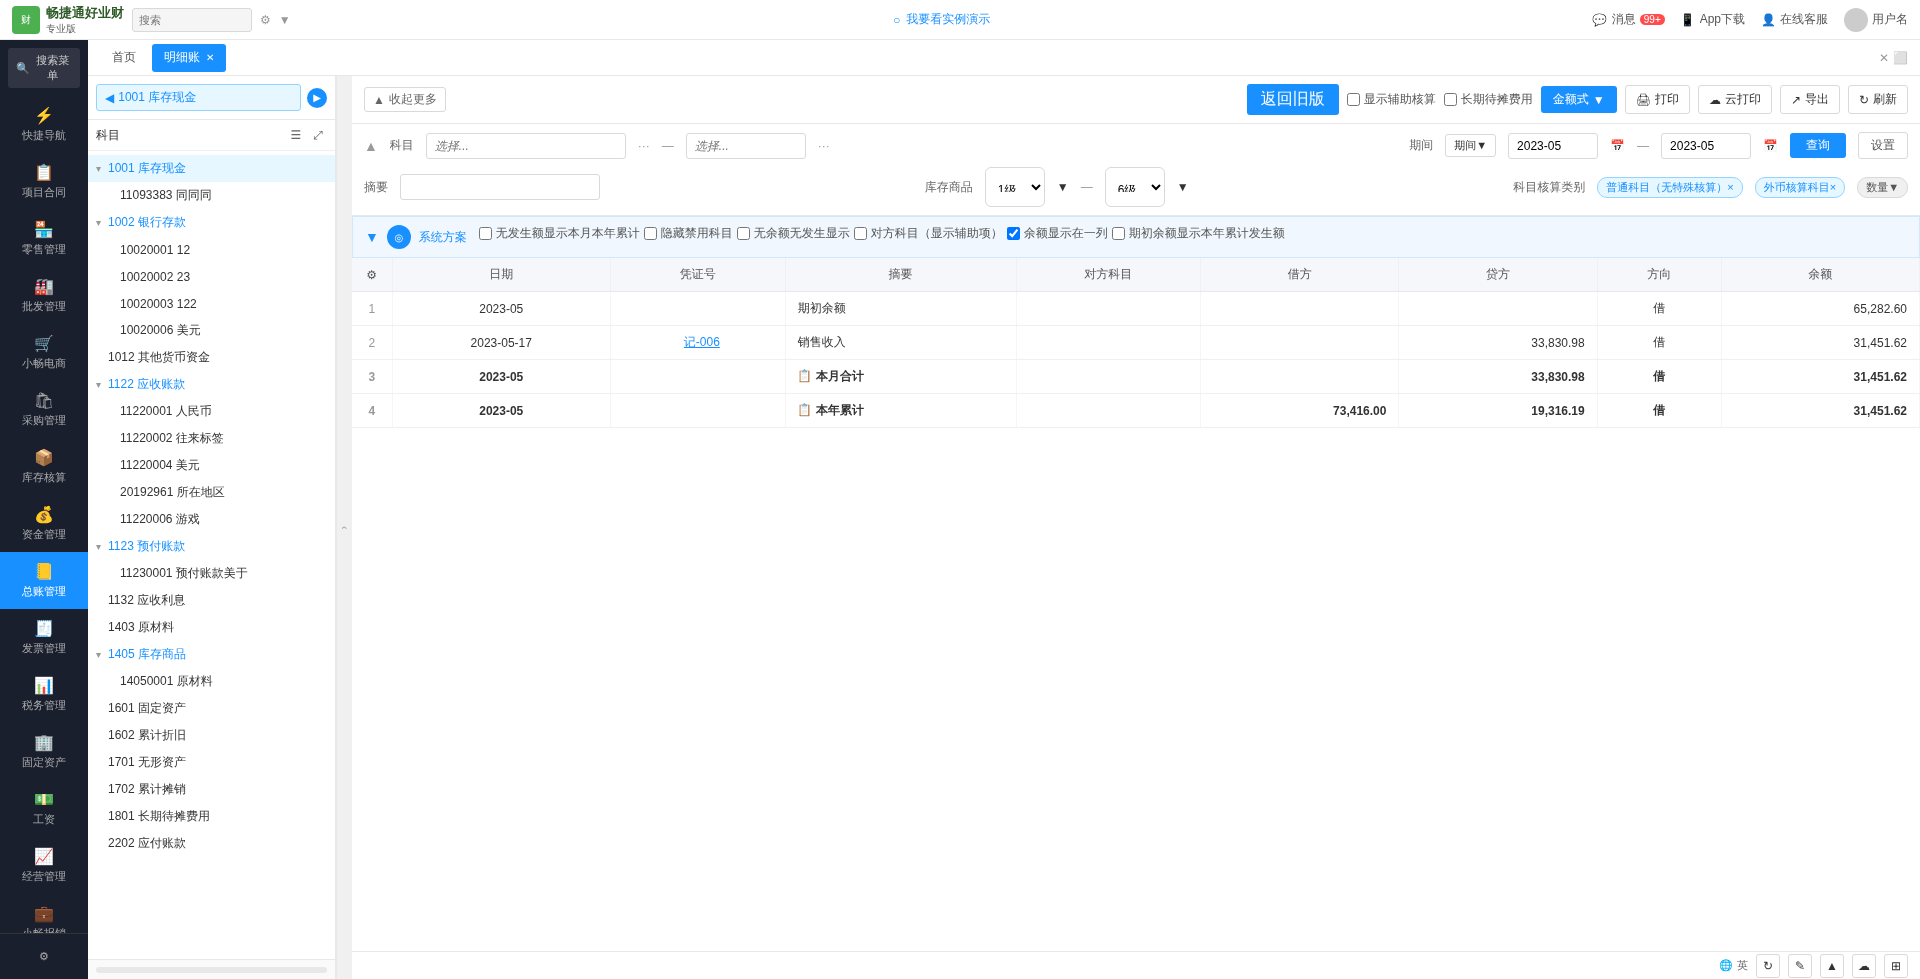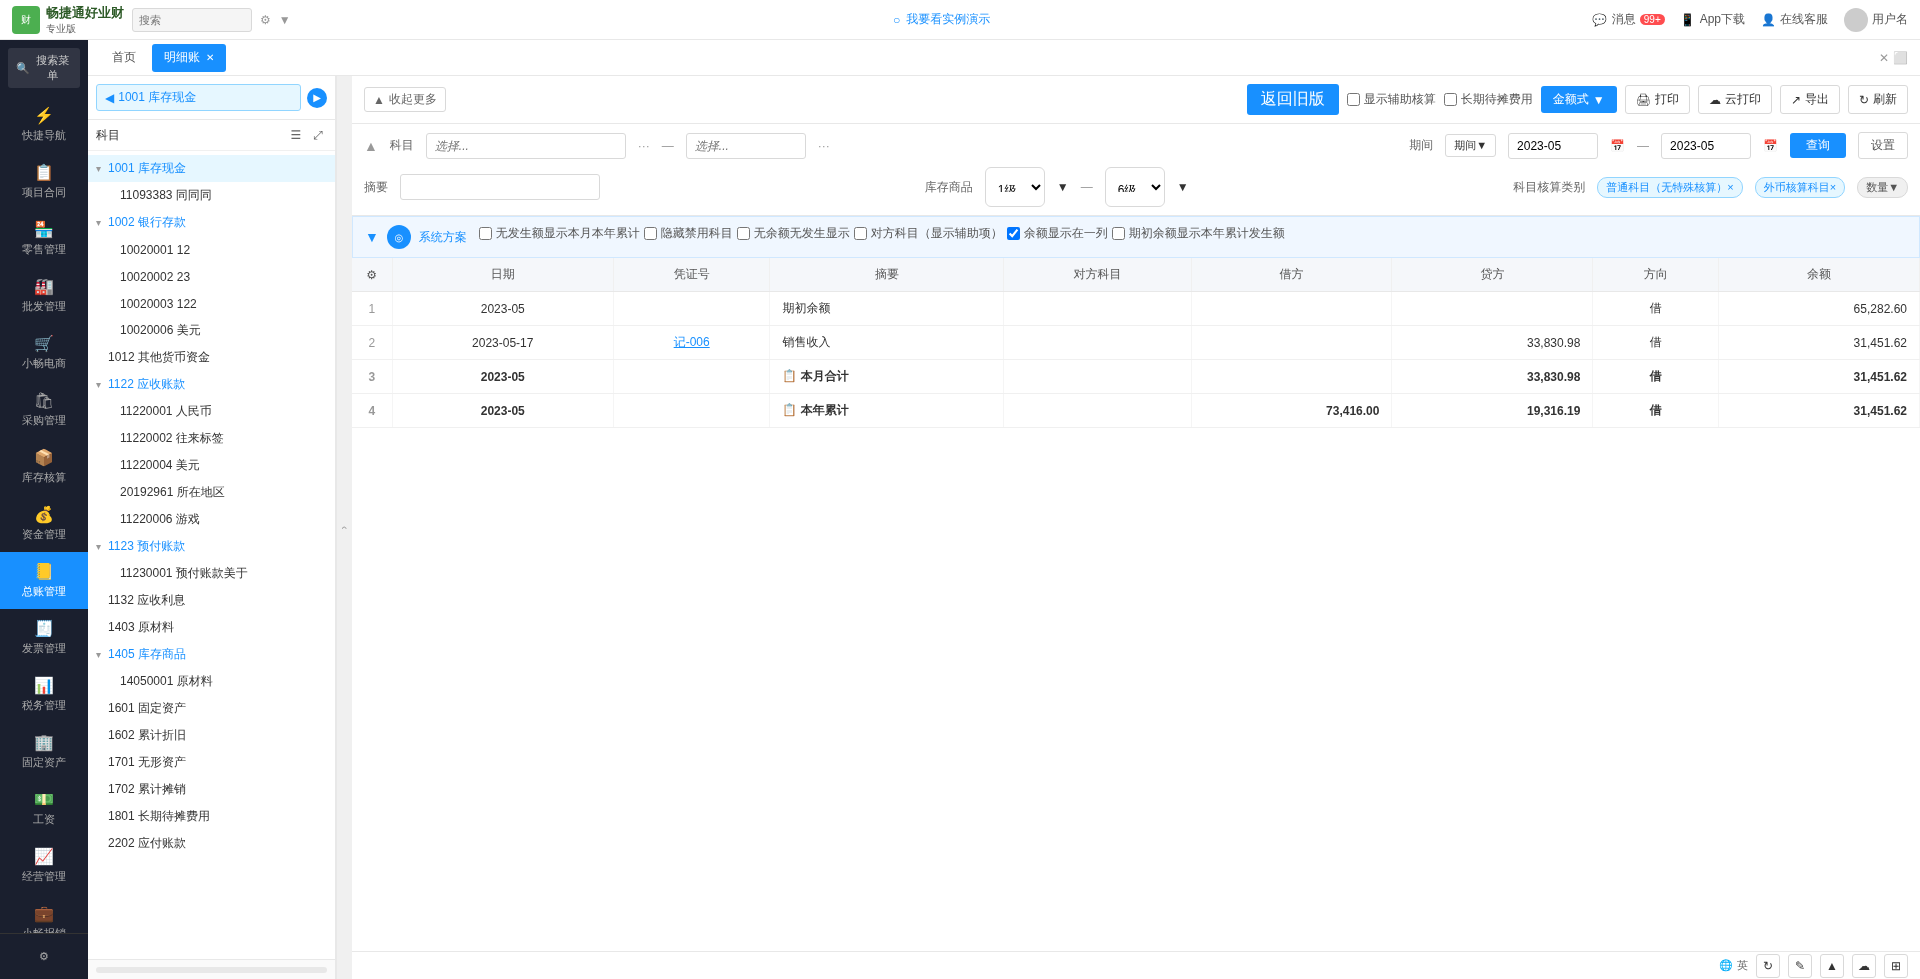--- a/index.html
+++ b/index.html
@@ -96,21 +96,21 @@
     
     
     .table-area { flex: 1; overflow: auto; background: #fff; }
     table { width: 100%; border-collapse: collapse; }
     thead tr { background: #f5f7fa; }
     th { padding: 8px 12px; text-align: center; font-weight: 500; color: #555; border-bottom: 1px solid #e8e8e8; border-right: 1px solid #f0f0f0; font-size: 12px; }
     td { padding: 8px 12px; border-bottom: 1px solid #f0f0f0; border-right: 1px solid #f5f5f5; font-size: 12px; text-align: center; }
     .row-bold td { font-weight: bold; }
     .td-left { text-align: left; }
     .td-right { text-align: right; }
-    .link-text { color: #1890ff; cursor: pointer; text-decoration: underline; }
+    .link-text { color: #1890ff; cursor: pointer; text-decoration: underline; margin-left: 8px; }
     
     
     .status-bar { height: 28px; background: #fff; border-top: 1px solid #e8e8e8; display: flex; align-items: center; padding: 0 12px; justify-content: flex-end; gap: 8px; }
     .status-item { display: flex; align-items: center; gap: 4px; font-size: 11px; color: #666; cursor: pointer; }
     .status-btn { width: 24px; height: 24px; border: 1px solid #d9d9d9; border-radius: 3px; display: flex; align-items: center; justify-content: center; cursor: pointer; font-size: 12px; background: #fff; }
     
     .row-num { color: #999; }
     
     .panel-collapse-btn { width: 16px; background: #f0f0f0; border-left: 1px solid #e8e8e8; display: flex; align-items: center; justify-content: center; cursor: pointer; color: #999; font-size: 10px; writing-mode: vertical-rl; flex-shrink: 0; }
     

